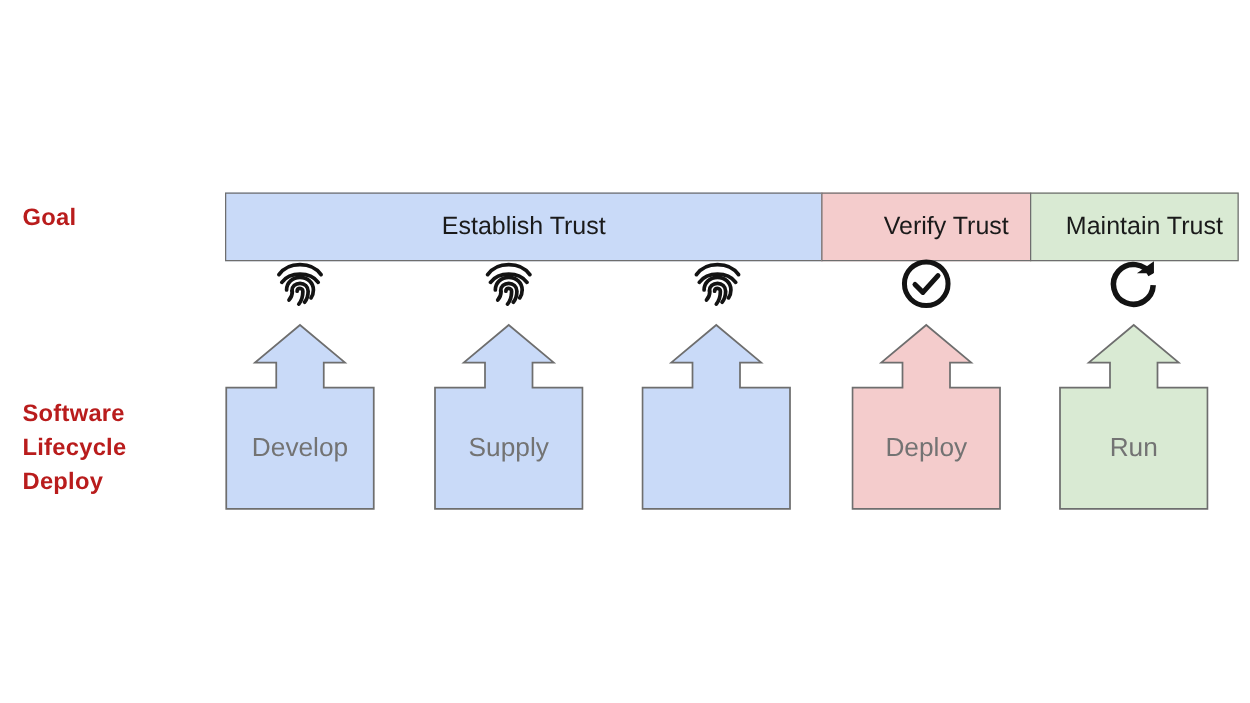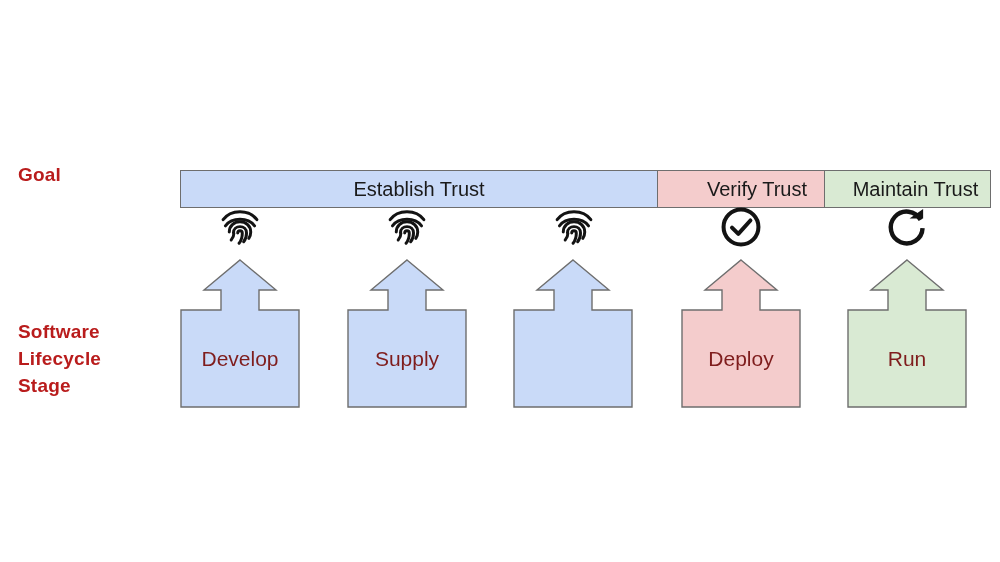--- a/index.html
+++ b/index.html
@@ -40,23 +40,23 @@
   }
   #stage-label {
     left: 18px;
     top: 318px;
   }
 
   
   #goal-bar {
     position: absolute;
     left: 180px;
-    top: 170px;
+    top: 154px;
     width: 811px;
-    height: 38px;
+    height: 55px;
     display: flex;
     box-sizing: border-box;
   }
   .goal-seg {
     box-sizing: border-box;
     border: 1px solid #6e6e6e;
     display: flex;
     align-items: center;
     justify-content: center;
     font-size: 20px;
@@ -99,35 +99,35 @@
   .stage-text {
     position: absolute;
     left: 0;
     top: 52px;
     width: 120px;
     height: 98px;
     display: flex;
     align-items: center;
     justify-content: center;
     font-size: 21px;
-    color: #7f1d1d;
+    color: #737373;
     white-space: nowrap;
     pointer-events: none;
   }
 </style>
 </head>
 <body>
 
 <div id="canvas">
 
   <div class="row-label" id="goal-label">Goal</div>
 
   <div class="row-label" id="stage-label">Software
 Lifecycle
-Stage</div>
+Deploy</div>
 
   <div id="goal-bar">
     <div class="goal-seg seg-blue" style="width:478px;">
       <span>Establish Trust</span>
     </div>
     <div class="goal-seg seg-pink" style="width:168px;">
       <span>Verify Trust</span>
     </div>
     <div class="goal-seg seg-green" style="width:167px;">
       <span>Maintain Trust</span>

